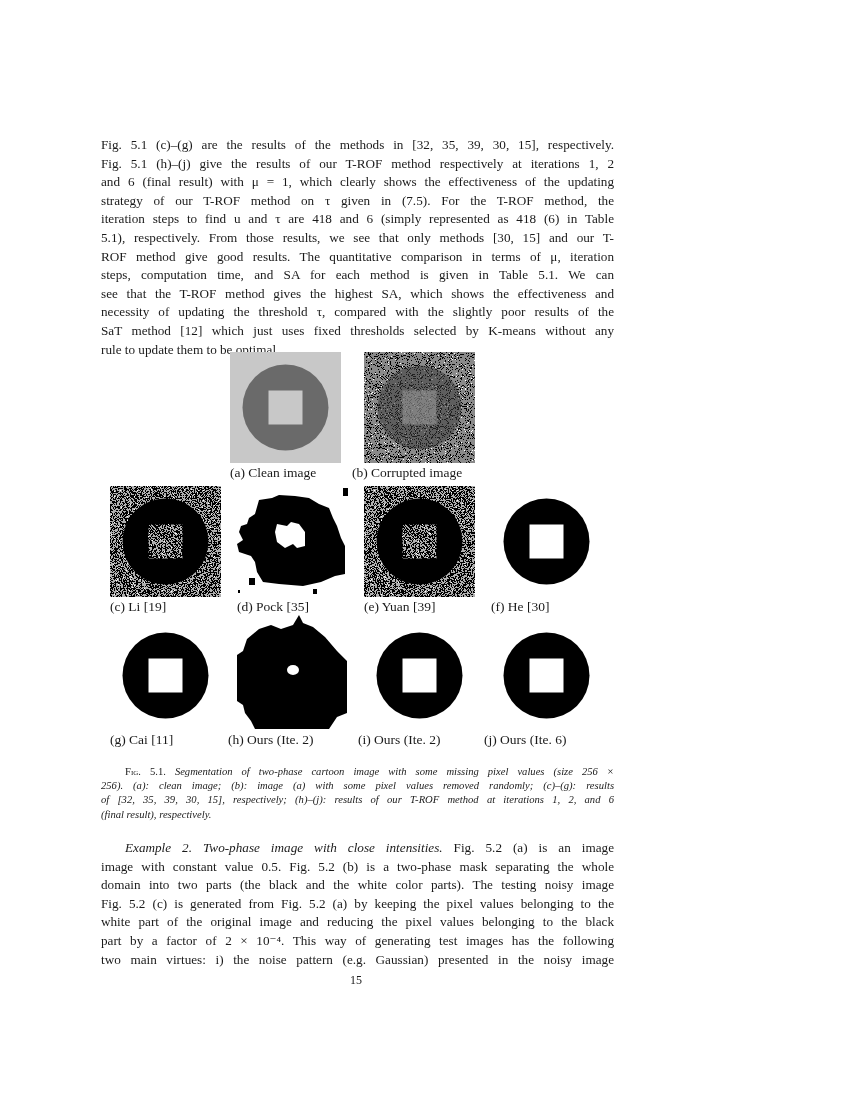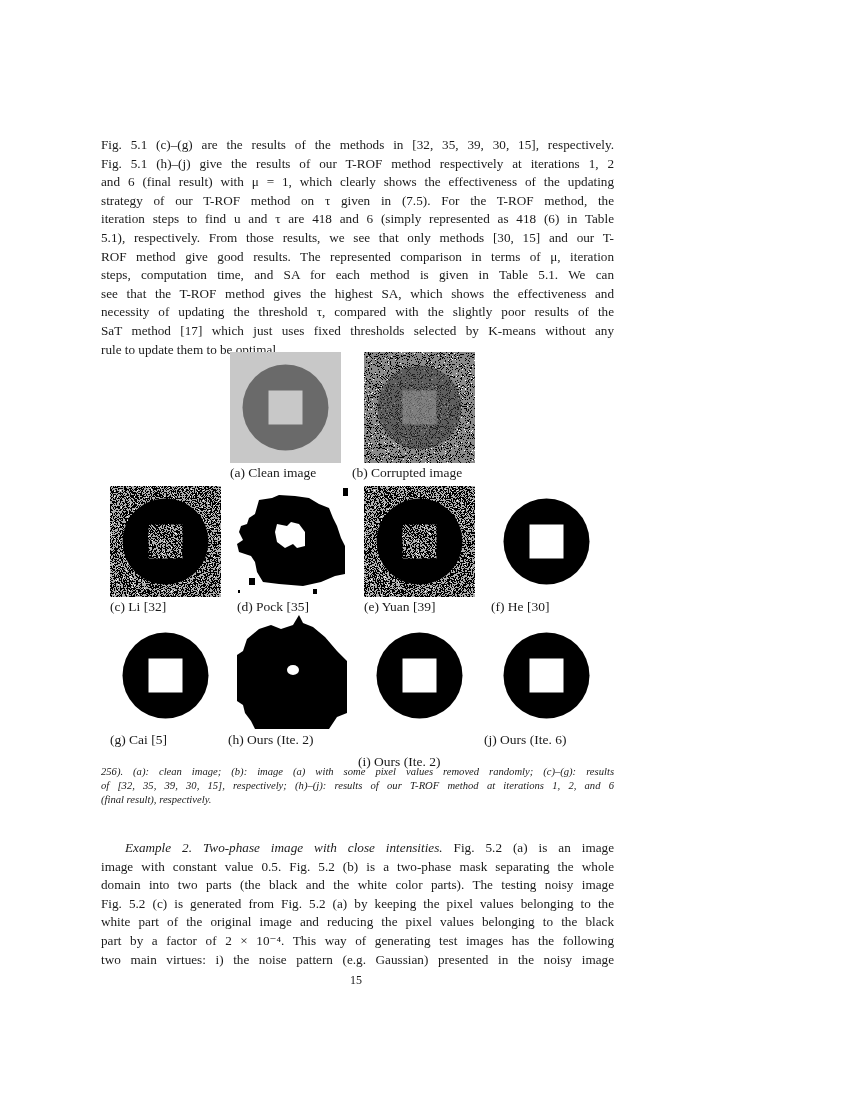--- a/index.html
+++ b/index.html
@@ -32,25 +32,25 @@
 
 <div class="page">
 
   <div class="para p1">
     <span class="line">Fig. 5.1 (c)–(g) are the results of the methods in [32, 35, 39, 30, 15], respectively.</span>
     <span class="line">Fig. 5.1 (h)–(j) give the results of our T-ROF method respectively at iterations 1, 2</span>
     <span class="line">and 6 (final result) with μ = 1, which clearly shows the effectiveness of the updating</span>
     <span class="line">strategy of our T-ROF method on τ given in (7.5). For the T-ROF method, the</span>
     <span class="line">iteration steps to find u and τ are 418 and 6 (simply represented as 418 (6) in Table</span>
     <span class="line">5.1), respectively. From those results, we see that only methods [30, 15] and our T-</span>
-    <span class="line">ROF method give good results. The represented comparison in terms of μ, iteration</span>
+    <span class="line">ROF method give good results. The quantitative comparison in terms of μ, iteration</span>
     <span class="line">steps, computation time, and SA for each method is given in Table 5.1. We can</span>
     <span class="line">see that the T-ROF method gives the highest SA, which shows the effectiveness and</span>
     <span class="line">necessity of updating the threshold τ, compared with the slightly poor results of the</span>
-    <span class="line">SaT method [17] which just uses fixed thresholds selected by K-means without any</span>
+    <span class="line">SaT method [12] which just uses fixed thresholds selected by K-means without any</span>
     <span class="line last">rule to update them to be optimal.</span>
   </div>
 
   <div>
     <svg width="0" height="0" style="position:absolute">
       <defs>
         <filter id="noiseLight" x="0" y="0" width="100%" height="100%">
           <feTurbulence type="fractalNoise" baseFrequency="1.1" numOctaves="1" seed="3" result="n"></feTurbulence>
           <feColorMatrix type="matrix" values="0 0 0 0 0  0 0 0 0 0  0 0 0 0 0  0 0 0 -2.2 1.4" in="n" result="a"></feColorMatrix>
           <feComponentTransfer in="a">
@@ -98,21 +98,21 @@
       <svg width="111" height="111" viewBox="0 0 111 111">
         <rect x="0" y="0" width="111" height="111" fill="#b0b0b0"></rect>
         <rect x="0" y="0" width="111" height="111" fill="#ffffff" filter="url(#noiseWhite)"></rect>
         <rect x="0" y="0" width="111" height="111" fill="#000000" filter="url(#noiseBW)"></rect>
         <circle cx="55.5" cy="55.5" r="43" fill="#000000"></circle>
         <rect x="38.5" y="38.5" width="34" height="34" fill="#b0b0b0"></rect>
         <rect x="38.5" y="38.5" width="34" height="34" fill="#ffffff" filter="url(#noiseWhite)"></rect>
         <rect x="38.5" y="38.5" width="34" height="34" fill="#000000" filter="url(#noiseBW)"></rect>
       </svg>
     </div>
-    <div class="caption-sub" style="left:110px; top:596px; width:111px;">(c) Li [32]</div>
+    <div class="caption-sub" style="left:110px; top:596px; width:111px;">(c) Li [19]</div>
 
     <div class="fig-img" style="left:237px; top:483px;">
       <svg width="111" height="111" viewBox="0 0 111 111">
         <rect x="0" y="0" width="111" height="111" fill="#ffffff"></rect>
         <path d="M18 28 L22 14 L35 12 L42 9 L58 10 L72 12 L82 18 L92 22 L96 32 L100 40 L104 52 L108 60 L108 88 L98 90 L84 96 L66 100 L42 98 L26 96 L20 86 L18 76 L14 70 L2 66 L0 58 L6 54 L2 46 L4 40 L10 38 L12 32 Z" fill="#000"></path>
         <path d="M38 46 L40 38 L50 40 L54 36 L62 38 L68 46 L68 60 L60 62 L56 58 L48 62 L40 56 Z" fill="#fff"></path>
         <rect x="106" y="2" width="5" height="8" fill="#000"></rect>
         <rect x="12" y="92" width="6" height="7" fill="#000"></rect>
         <rect x="76" y="103" width="4" height="5" fill="#000"></rect>
         <rect x="1" y="104" width="2" height="3" fill="#000"></rect>
@@ -140,47 +140,48 @@
       </svg>
     </div>
     <div class="caption-sub" style="left:491px; top:596px; width:111px;">(f) He [30]</div>
 
     <div class="fig-img" style="left:110px; top:617px;">
       <svg width="111" height="111" viewBox="0 0 111 111">
         <circle cx="55.5" cy="55.5" r="43" fill="#000"></circle>
         <rect x="38.5" y="38.5" width="34" height="34" fill="#fff"></rect>
       </svg>
     </div>
-    <div class="caption-sub" style="left:110px; top:729px; width:111px;">(g) Cai [5]</div>
+    <div class="caption-sub" style="left:110px; top:729px; width:111px;">(g) Cai [11]</div>
 
     <div class="fig-img" style="left:237px; top:612px;">
       <svg width="111" height="116" viewBox="0 0 111 116">
         <path d="M62 0 L66 8 L76 12 L88 22 L100 36 L110 46 L110 98 L100 102 L92 114 L18 114 L14 106 L8 98 L6 90 L0 86 L0 40 L6 36 L10 24 L22 14 L34 10 L44 14 L56 10 Z" fill="#000"></path>
         <ellipse cx="56" cy="55" rx="6" ry="5" fill="#fff"></ellipse>
       </svg>
     </div>
     <div class="caption-sub" style="left:228px; top:729px; width:130px;">(h) Ours (Ite. 2)</div>
 
     <div class="fig-img" style="left:364px; top:617px;">
       <svg width="111" height="111" viewBox="0 0 111 111">
         <circle cx="55.5" cy="55.5" r="43" fill="#000"></circle>
         <rect x="38.5" y="38.5" width="34" height="34" fill="#fff"></rect>
       </svg>
     </div>
-    <div class="caption-sub" style="left:358px; top:729px; width:124px;margin-top:22px;">(i) Ours (Ite. 2)</div>
+    <div class="caption-sub" style="left:358px; top:729px; width:124px;">(i) Ours (Ite. 2)</div>
 
     <div class="fig-img" style="left:491px; top:617px;">
       <svg width="111" height="111" viewBox="0 0 111 111">
         <circle cx="55.5" cy="55.5" r="43" fill="#000"></circle>
         <rect x="38.5" y="38.5" width="34" height="34" fill="#fff"></rect>
       </svg>
     </div>
     <div class="caption-sub" style="left:484px; top:729px; width:124px;">(j) Ours (Ite. 6)</div>
 
     <div class="fig-caption">
+      <span class="line" style="padding-left:24px;"><span class="label">Fig. 5.1.</span> <span class="it">Segmentation of two-phase cartoon image with some missing pixel values (size 256 ×</span></span>
       <span class="line it">256). (a): clean image; (b): image (a) with some pixel values removed randomly; (c)–(g): results</span>
       <span class="line it">of [32, 35, 39, 30, 15], respectively; (h)–(j): results of our T-ROF method at iterations 1, 2, and 6</span>
       <span class="line last it">(final result), respectively.</span>
     </div>
   </div>
 
   <div class="para p2">
     <span class="line indent"><span class="ital">Example 2. Two-phase image with close intensities.</span><span> Fig. 5.2 (a) is an image</span></span>
     <span class="line">image with constant value 0.5. Fig. 5.2 (b) is a two-phase mask separating the whole</span>
     <span class="line">domain into two parts (the black and the white color parts). The testing noisy image</span>

